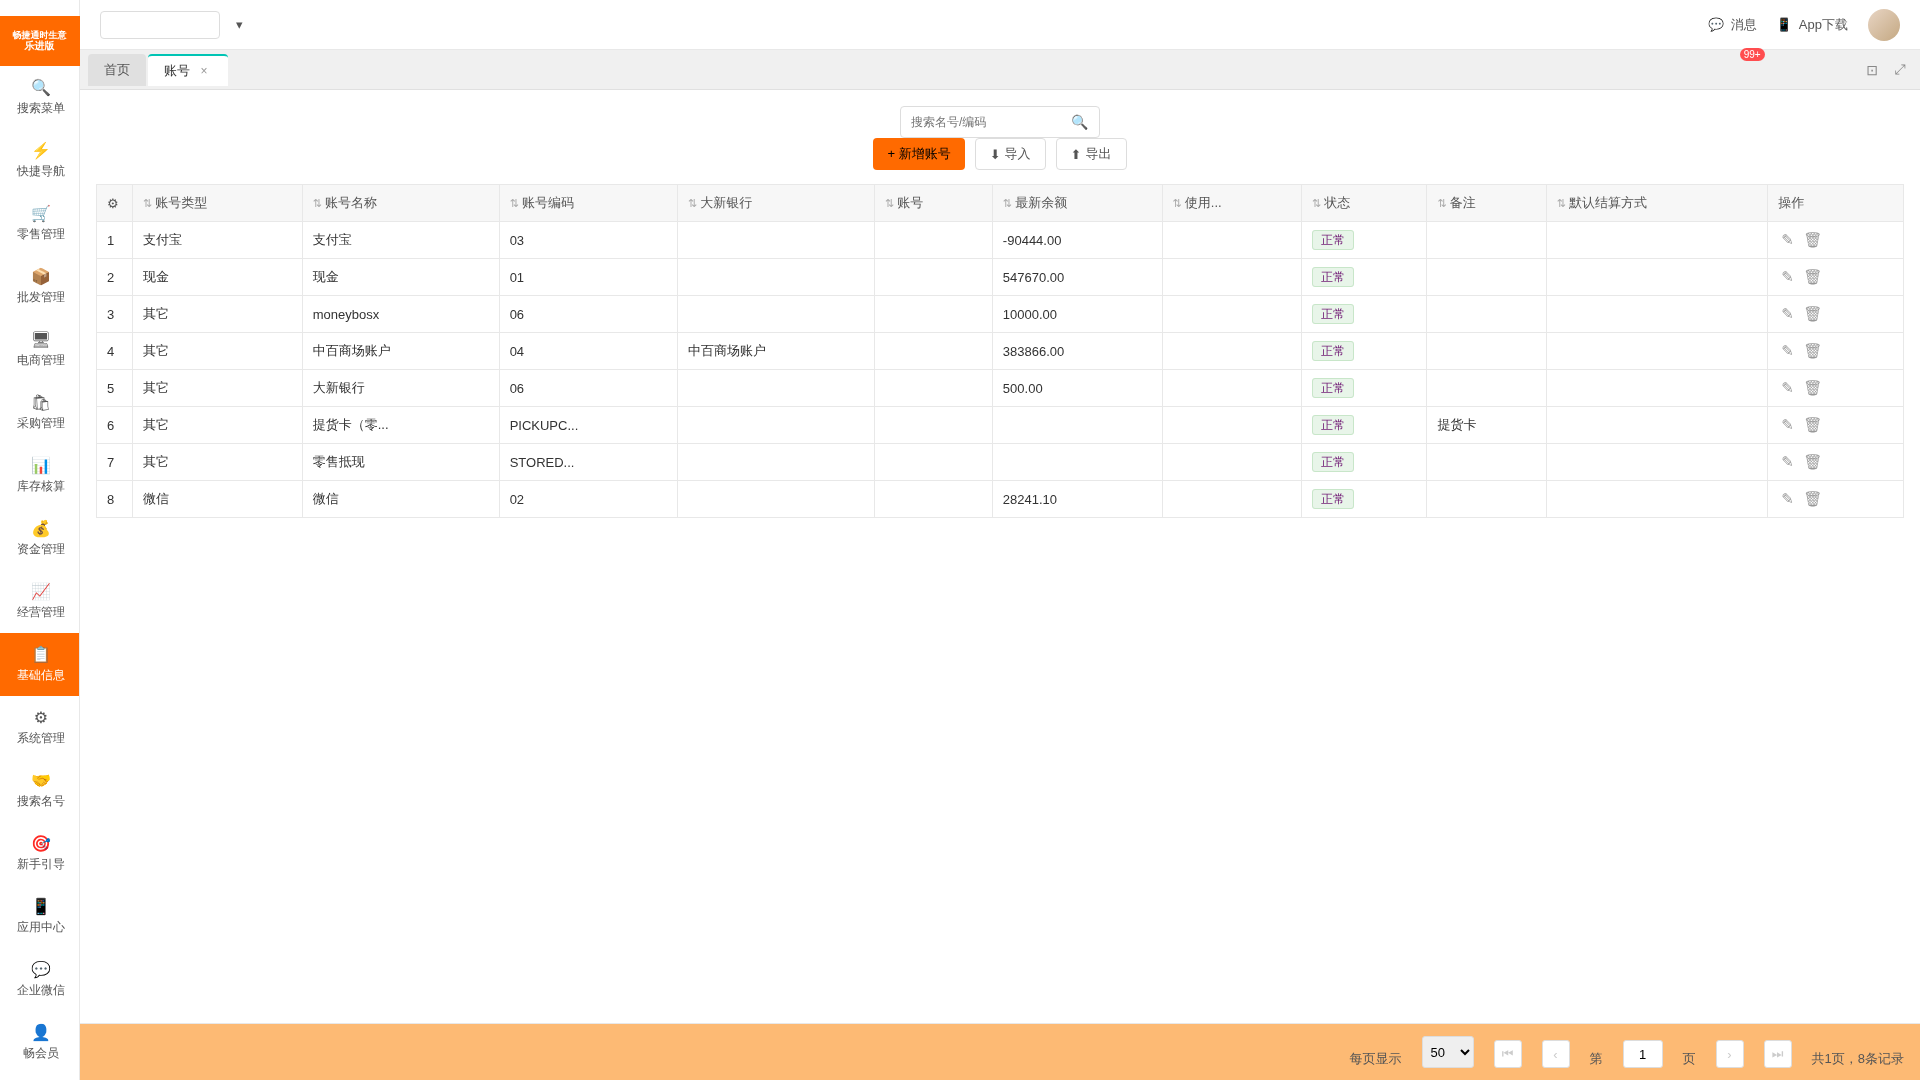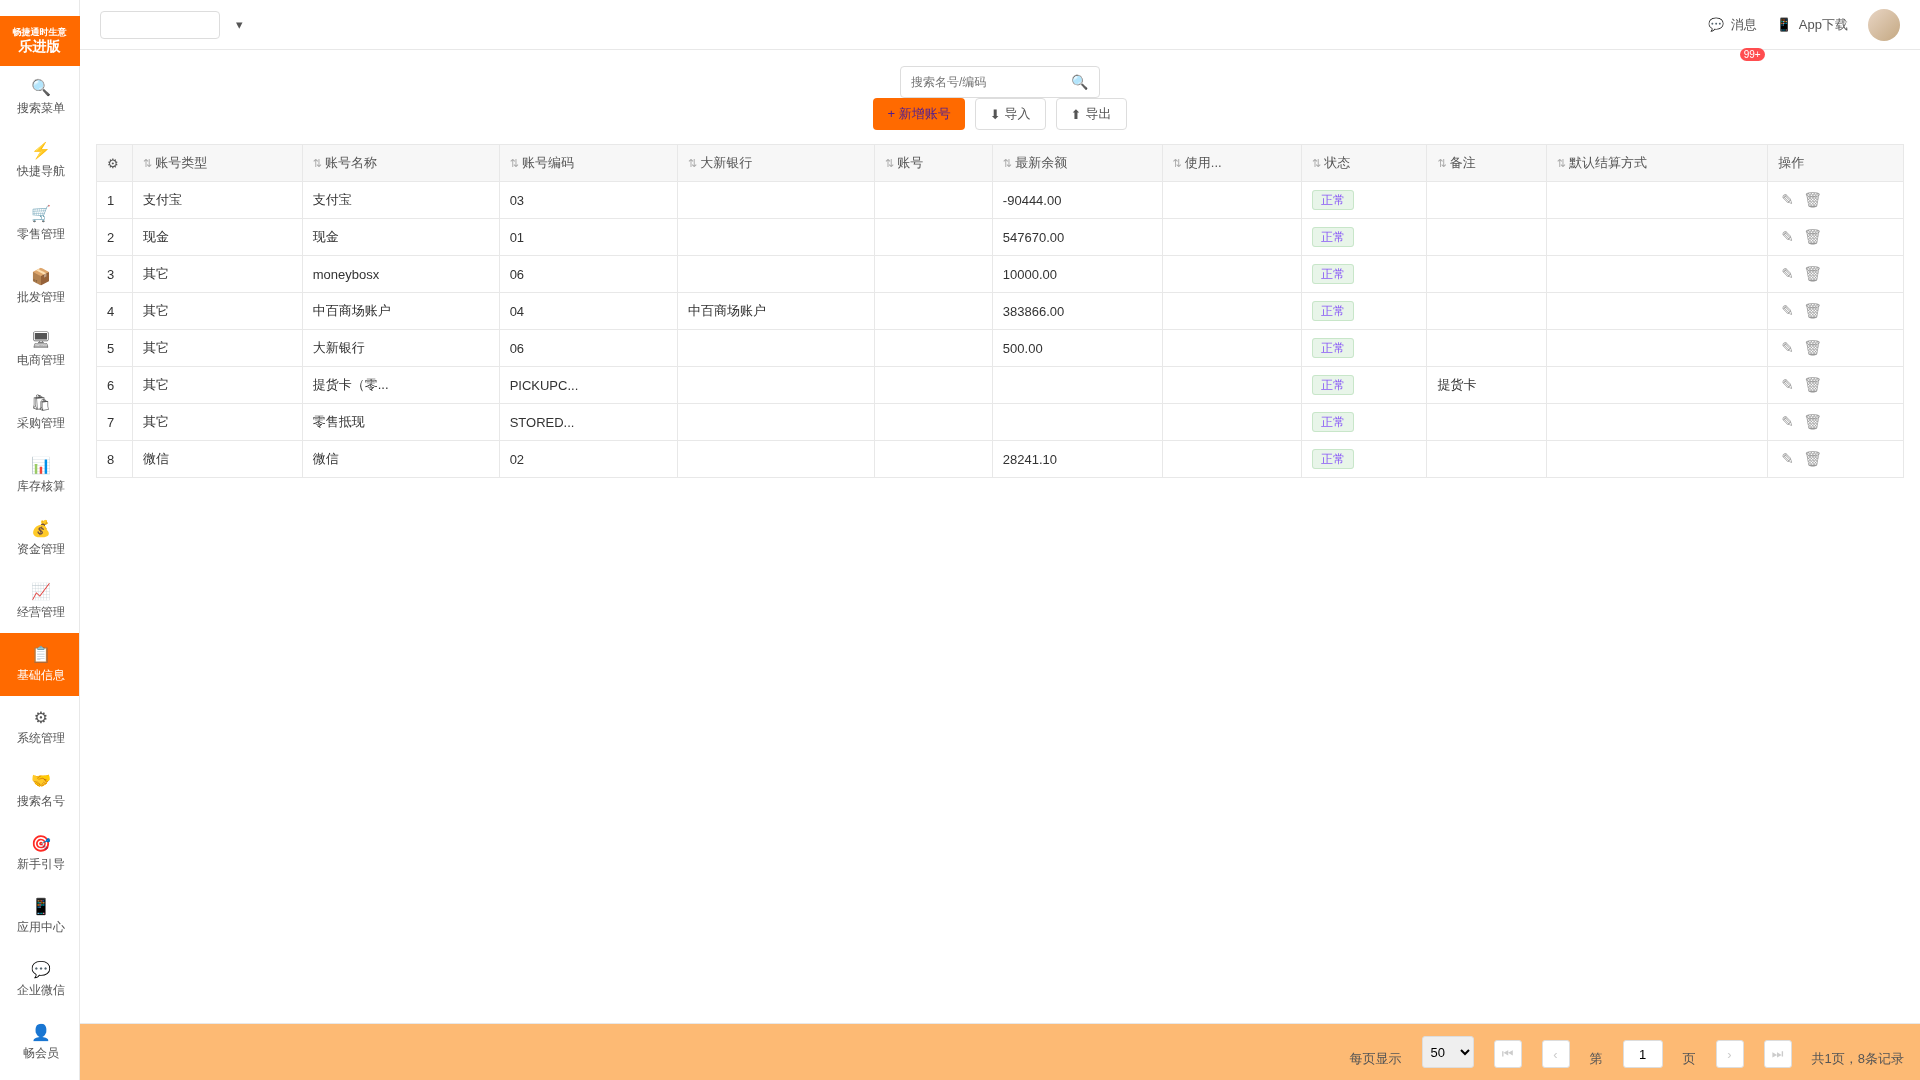--- a/index.html
+++ b/index.html
@@ -216,21 +216,21 @@
       color: #999;
     }
     .search-icon { color: #aaa; font-size: 14px; }
     .toolbar-right {
       display: flex;
       align-items: center;
       gap: 10px;
     }
     .btn-primary {
       background: #ff6a00;
-      color: #4c1d95;
+      color: #000000;
       border: none;
       border-radius: 4px;
       padding: 0 14px;
       height: 32px;
       cursor: pointer;
       font-size: 13px;
       display: flex;
       align-items: center;
       gap: 4px;
     }
@@ -272,21 +272,21 @@
       font-size: 11px;
     }
     .data-table td {
       border: 1px solid #e8e8e8;
       padding: 9px 10px;
       color: #333;
       white-space: nowrap;
     }
     .status-badge {
       background: #e8f5e9;
-      color: #8b5cf6;
+      color: #701a75;
       border: 1px solid #c8e6c9;
       border-radius: 3px;
       padding: 2px 8px;
       font-size: 12px;
     }
     .action-btn {
       cursor: pointer;
       color: #999;
       font-size: 15px;
       margin: 0 3px;
@@ -335,21 +335,21 @@
       padding: 0 4px;
       font-size: 13px;
       outline: none;
     }
   </style>
 </head>
 <body>
 
 <div class="sidebar">
   <div class="sidebar-logo">
-    <div class="sidebar-logo-text">畅捷通时生意<br><span style="font-size:14px">乐进版</span></div>
+    <div class="sidebar-logo-text">畅捷通时生意<br><span style="font-size:10px">乐进版</span></div>
   </div>
   <div class="sidebar-menu" id="sidebar-menu">
       <div class="sidebar-item">
     <span class="sidebar-item-icon">🔍</span>
     <span>搜索菜单</span>
   </div>
       <div class="sidebar-item">
     <span class="sidebar-item-icon">⚡</span>
     <span>快捷导航</span>
   </div>
@@ -428,20 +428,33 @@
         <span class="badge">99+</span>
       </div>
       <div class="header-action">
         <span>📱</span>
         <span>App下载</span>
       </div>
       <div class="avatar" style="background: linear-gradient(135deg, #e8d5c4, #c4a882);"></div>
     </div>
   </div>
 
+  <div class="tab-bar">
+    <div class="tab-item">
+      <span>首页</span>
+    </div>
+    <div class="tab-item active">
+      <span>账号</span>
+      <span class="tab-close">×</span>
+    </div>
+    <div class="tab-actions">
+      <div class="tab-action-btn">⊡</div>
+      <div class="tab-action-btn">⤢</div>
+    </div>
+  </div>
 
   <div class="page-content">
 
     <div class="toolbar">
       <div class="search-box">
         <input type="text" placeholder="搜索名号/编码" style="">
         <span class="search-icon">🔍</span>
       </div>
       <div class="toolbar-right">
         <button class="btn-primary">+ 新增账号</button>

